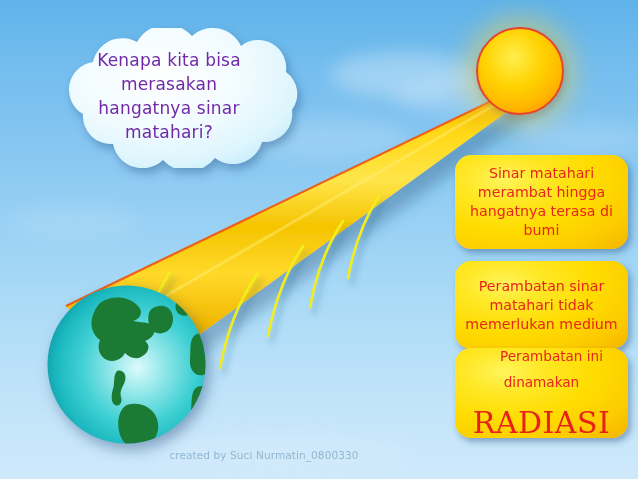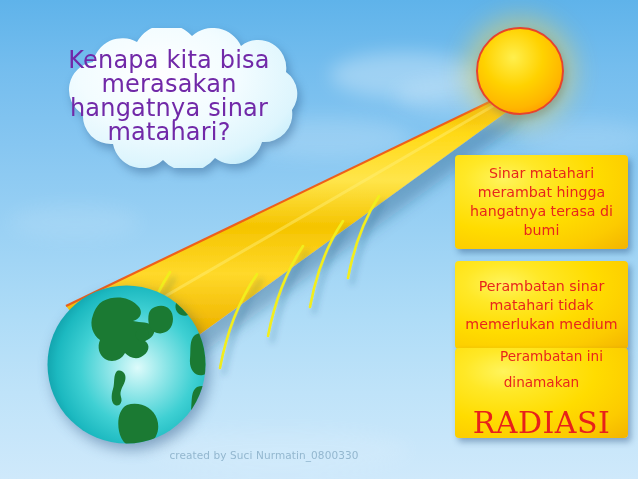--- a/index.html
+++ b/index.html
@@ -49,21 +49,21 @@
   #thought-cloud svg { display:block; width:100%; height:100%;
     filter: drop-shadow(3px 5px 5px rgba(20,60,110,0.35)); }
   #cloud-text {
     position: absolute;
     left: 30px;
     top: 20px;
     width: 212px;
     text-align: center;
     color: #7129a8;
     font-family: "DejaVu Sans", sans-serif;
-    font-size: 24px;
+    font-size: 17px;
     line-height: 24px;
     font-weight: 400;
     letter-spacing: .2px;
     white-space: pre-line;
   }
 
   
   #sun {
     position: absolute;
     left: 476px;
@@ -92,21 +92,21 @@
     height: 163px;
   }
   #earth svg { display:block; width:100%; height:100%;
     filter: drop-shadow(4px 6px 7px rgba(20,60,110,0.40)); }
 
   
   .ybox {
     position: absolute;
     left: 455px;
     width: 173px;
-    border-radius: 4px;
+    border-radius: 16px;
     background: radial-gradient(ellipse at 28% 26%,
                 #fff45c 0%, #ffe827 22%, #ffdc00 52%, #fccb00 78%, #f3b400 100%);
     box-shadow: 3px 4px 6px rgba(20,60,110,0.38);
     color: #e8251c;
     text-align: center;
     display: flex;
     flex-direction: column;
     align-items: center;
     justify-content: center;
     box-sizing: border-box;

